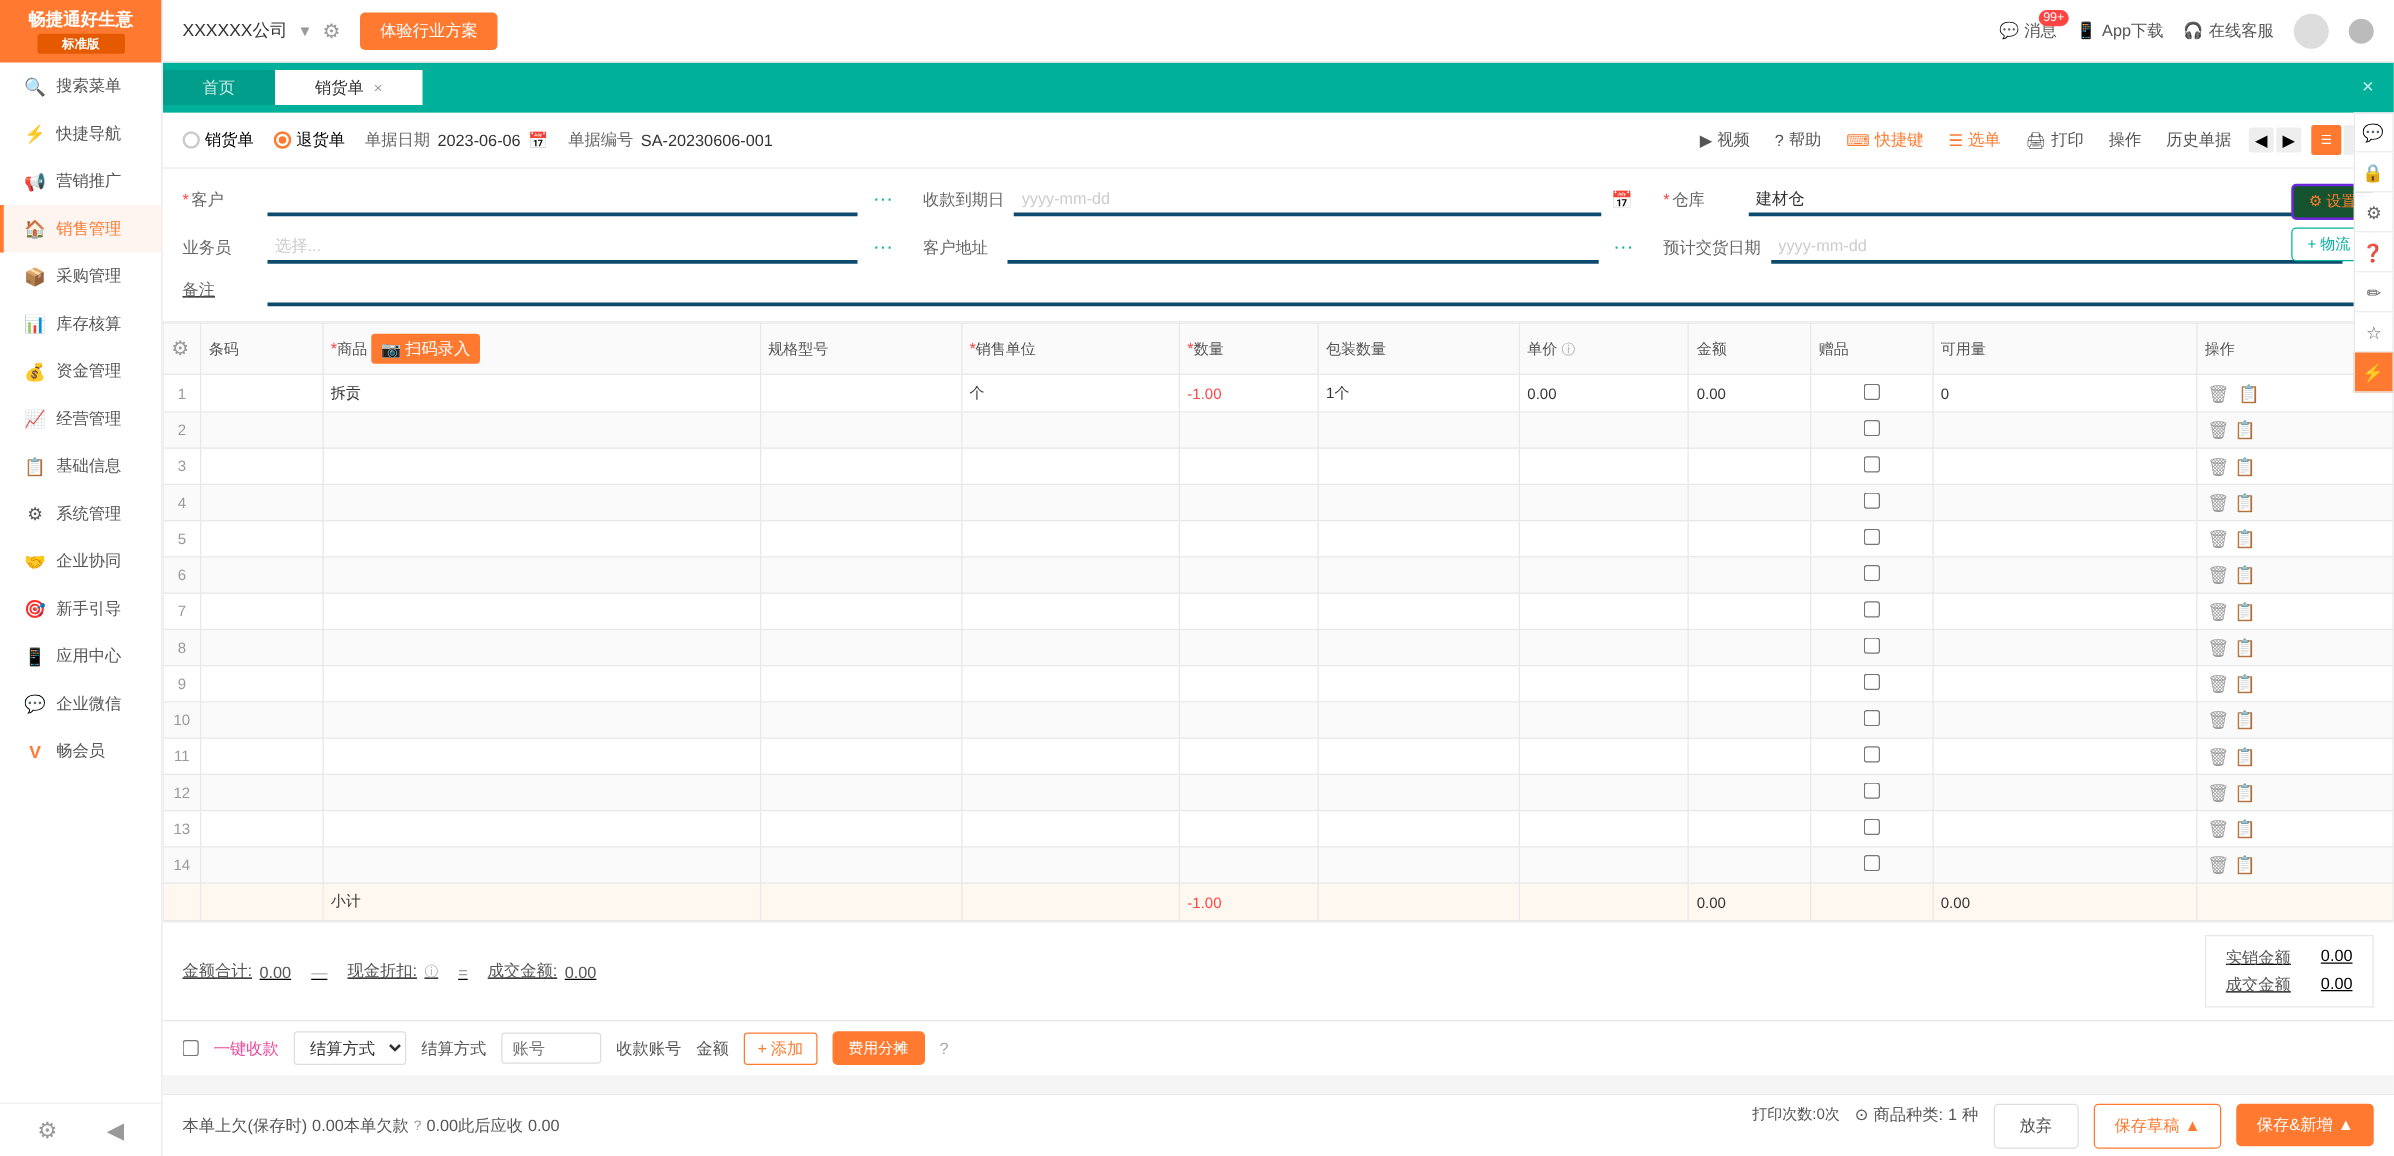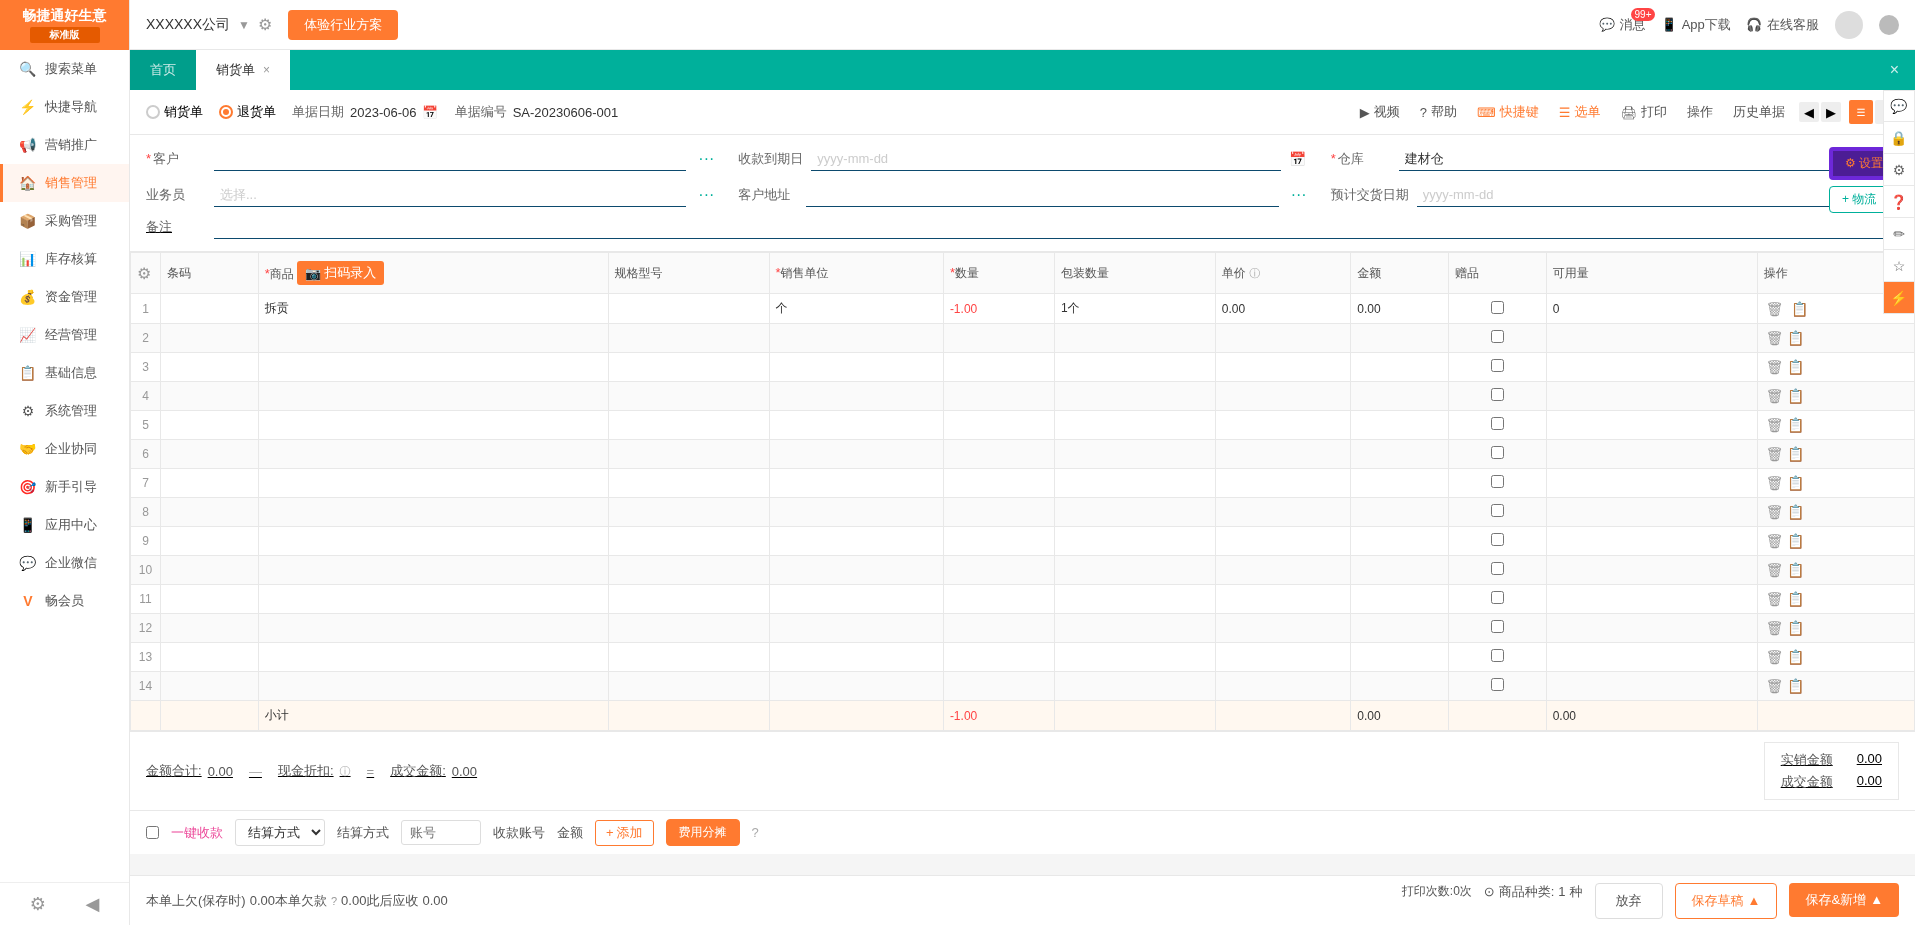--- a/index.html
+++ b/index.html
@@ -45,21 +45,21 @@
     .badge { background: #ff4444; color: #fff; font-size: 10px; padding: 1px 4px; border-radius: 8px; position: absolute; top: -8px; right: -10px; }
     .header-app, .header-service { cursor: pointer; color: #555; font-size: 13px; display: flex; align-items: center; gap: 4px; }
     .avatar { width: 28px; height: 28px; border-radius: 50%; background: #ddd; }
 
     
     .tab-bar {
       position: fixed; left: 130px; top: 50px; right: 0; height: 40px;
       background: #00b09b; display: flex; align-items: center; z-index: 99;
     }
     .tab-item {
-      height: 40px; display: flex; align-items: center; padding: 0 20px; cursor: pointer;
+      height: 28px; display: flex; align-items: center; padding: 0 32px; cursor: pointer;
       color: rgba(255,255,255,0.8); font-size: 13px; position: relative;
     }
     .tab-item.home { background: rgba(0,0,0,0.1); }
     .tab-item.active { background: #fff; color: #333; }
     .tab-item .tab-close { margin-left: 8px; font-size: 12px; color: #999; }
     .tab-bar-close { position: absolute; right: 16px; color: rgba(255,255,255,0.8); cursor: pointer; font-size: 16px; }
 
     
     .main {
       position: fixed; left: 130px; top: 90px; right: 0; bottom: 0;
@@ -92,29 +92,29 @@
     
     .form-fields {
       background: #fff; padding: 12px 16px; border-bottom: 1px solid #e8e8e8;
       position: relative;
     }
     .fields-grid { display: grid; grid-template-columns: 1fr 1fr 1fr; gap: 12px 24px; }
     .field-row { display: flex; align-items: center; gap: 8px; justify-content: space-between; }
     .field-label { color: #666; white-space: nowrap; min-width: 60px; font-size: 13px; }
     .required::before { content: '*'; color: #ff4444; margin-right: 2px; }
     .field-input {
-      flex: 1; border: none; border-bottom: 1px solid #0c4a6e; padding: 4px 6px; color: #333;
+      flex: 1; border: none; border-bottom: 3px solid #0c4a6e; padding: 4px 6px; color: #333;
       background: transparent; outline: none; font-size: 13px;
     }
     .field-input::placeholder { color: #ccc; }
     .field-dots { color: #00b09b; cursor: pointer; margin-left: 4px; font-size: 16px; }
     .field-cal { color: #00b09b; cursor: pointer; font-size: 14px; }
     .action-btns { position: absolute; right: 16px; top: 12px; display: flex; flex-direction: column; gap: 6px; }
     .action-btn-setting {
-      background: #4c1d95; border: 4px solid #6d28d9; color: #ff7a30; padding: 4px 12px;
+      background: #14532d; border: 2px solid #6d28d9; color: #ff7a30; padding: 4px 12px;
       border-radius: 4px; cursor: pointer; font-size: 12px; display: flex; align-items: center; gap: 4px;
     }
     .action-btn-logistics {
       background: #fff; border: 1px solid #00b09b; color: #00b09b; padding: 4px 12px;
       border-radius: 4px; cursor: pointer; font-size: 12px; display: flex; align-items: center; gap: 4px;
     }
     .note-row { display: flex; align-items: center; gap: 8px; margin-top: 8px; text-decoration: underline; }
 
     
     .table-container { background: #fff; margin: 0; }

